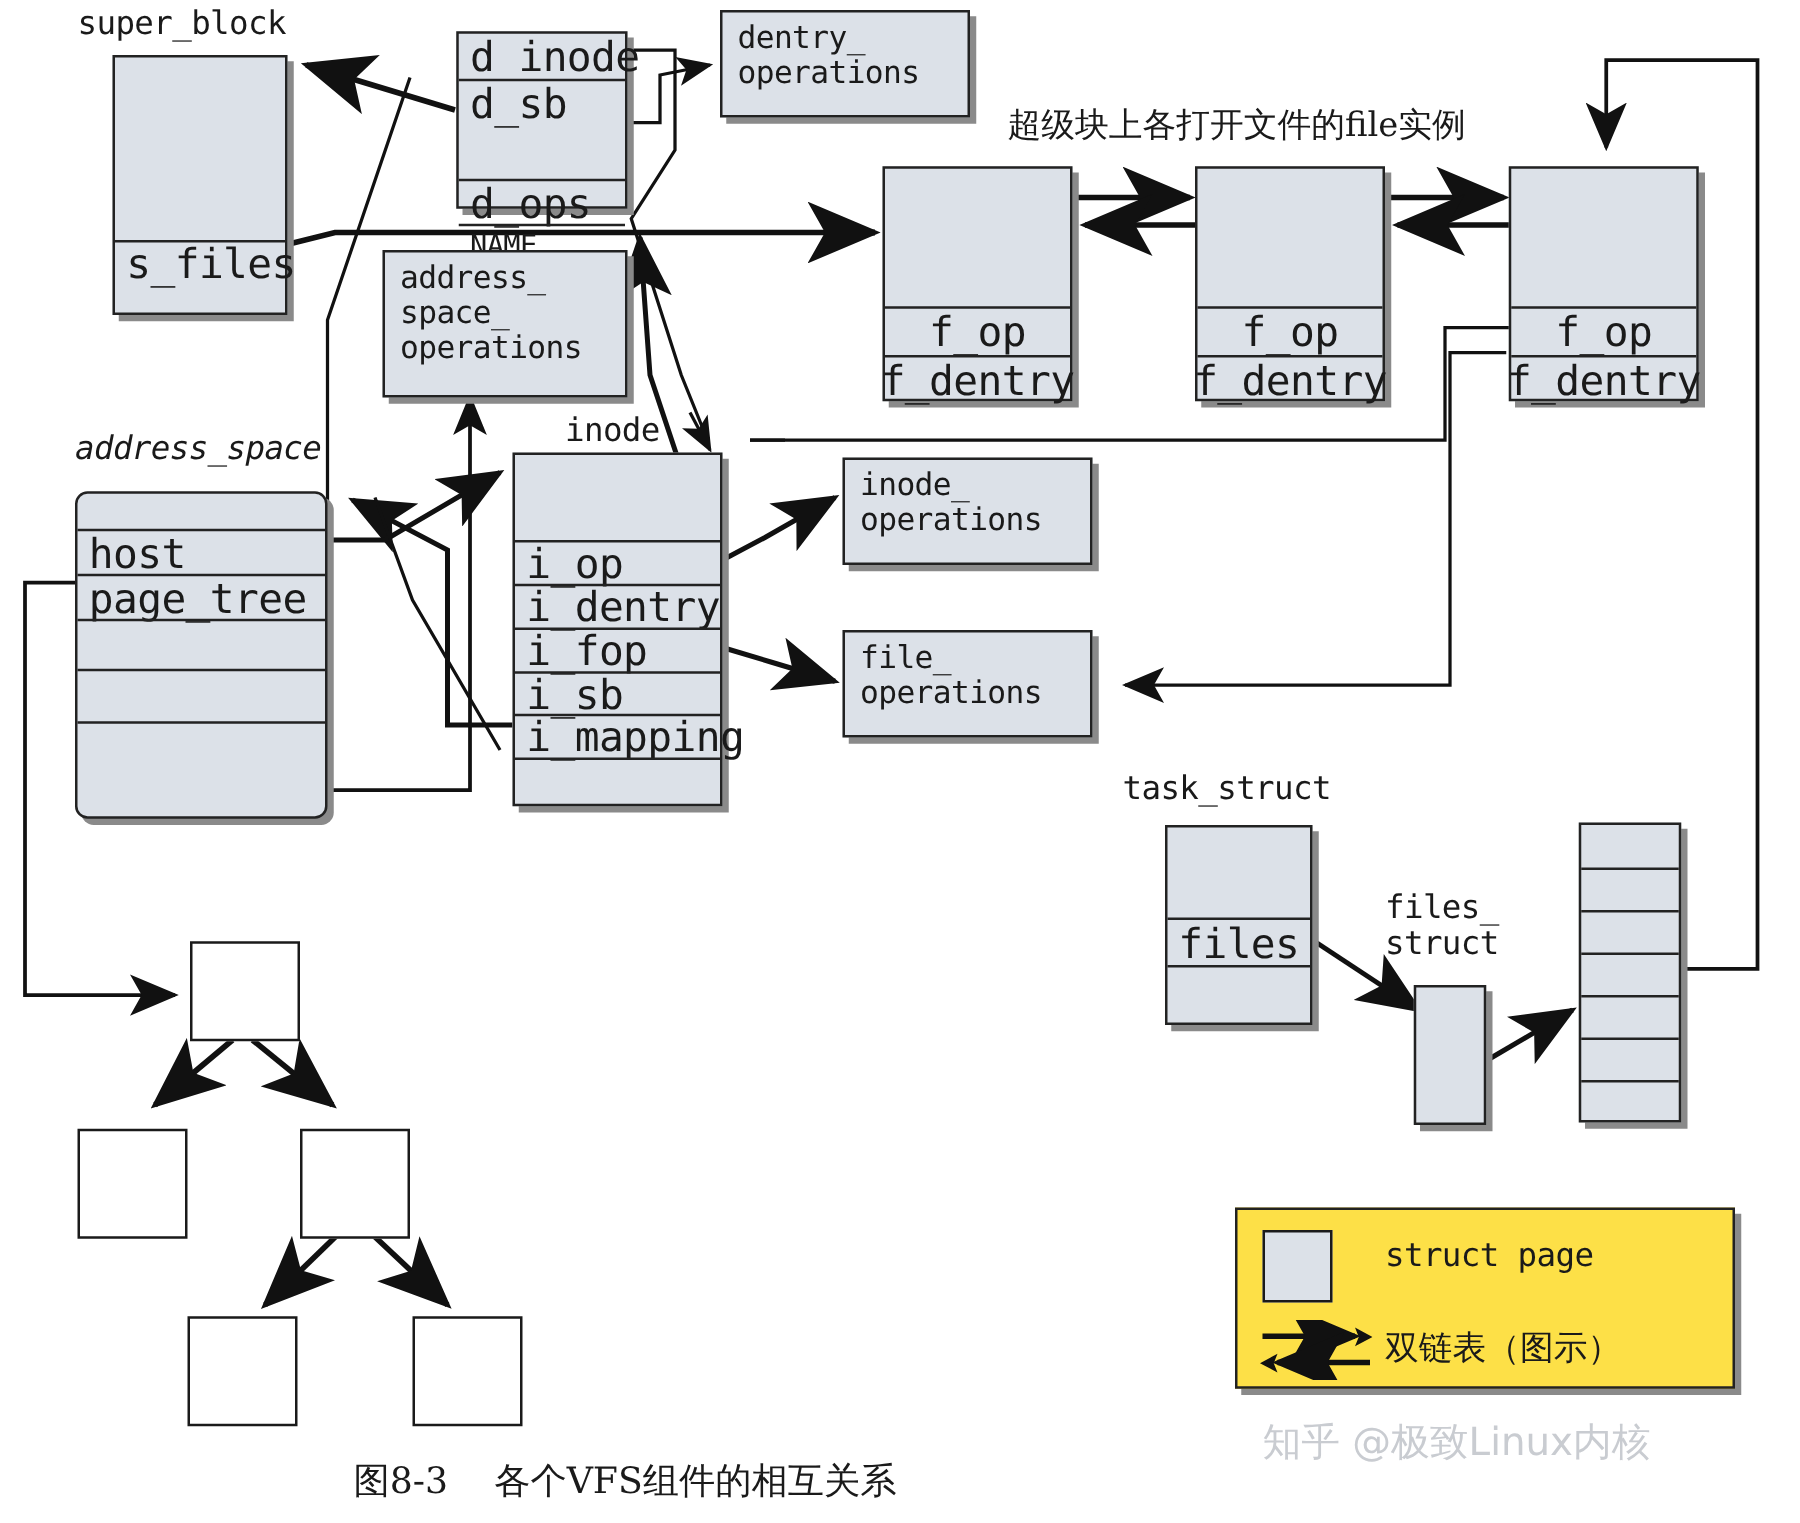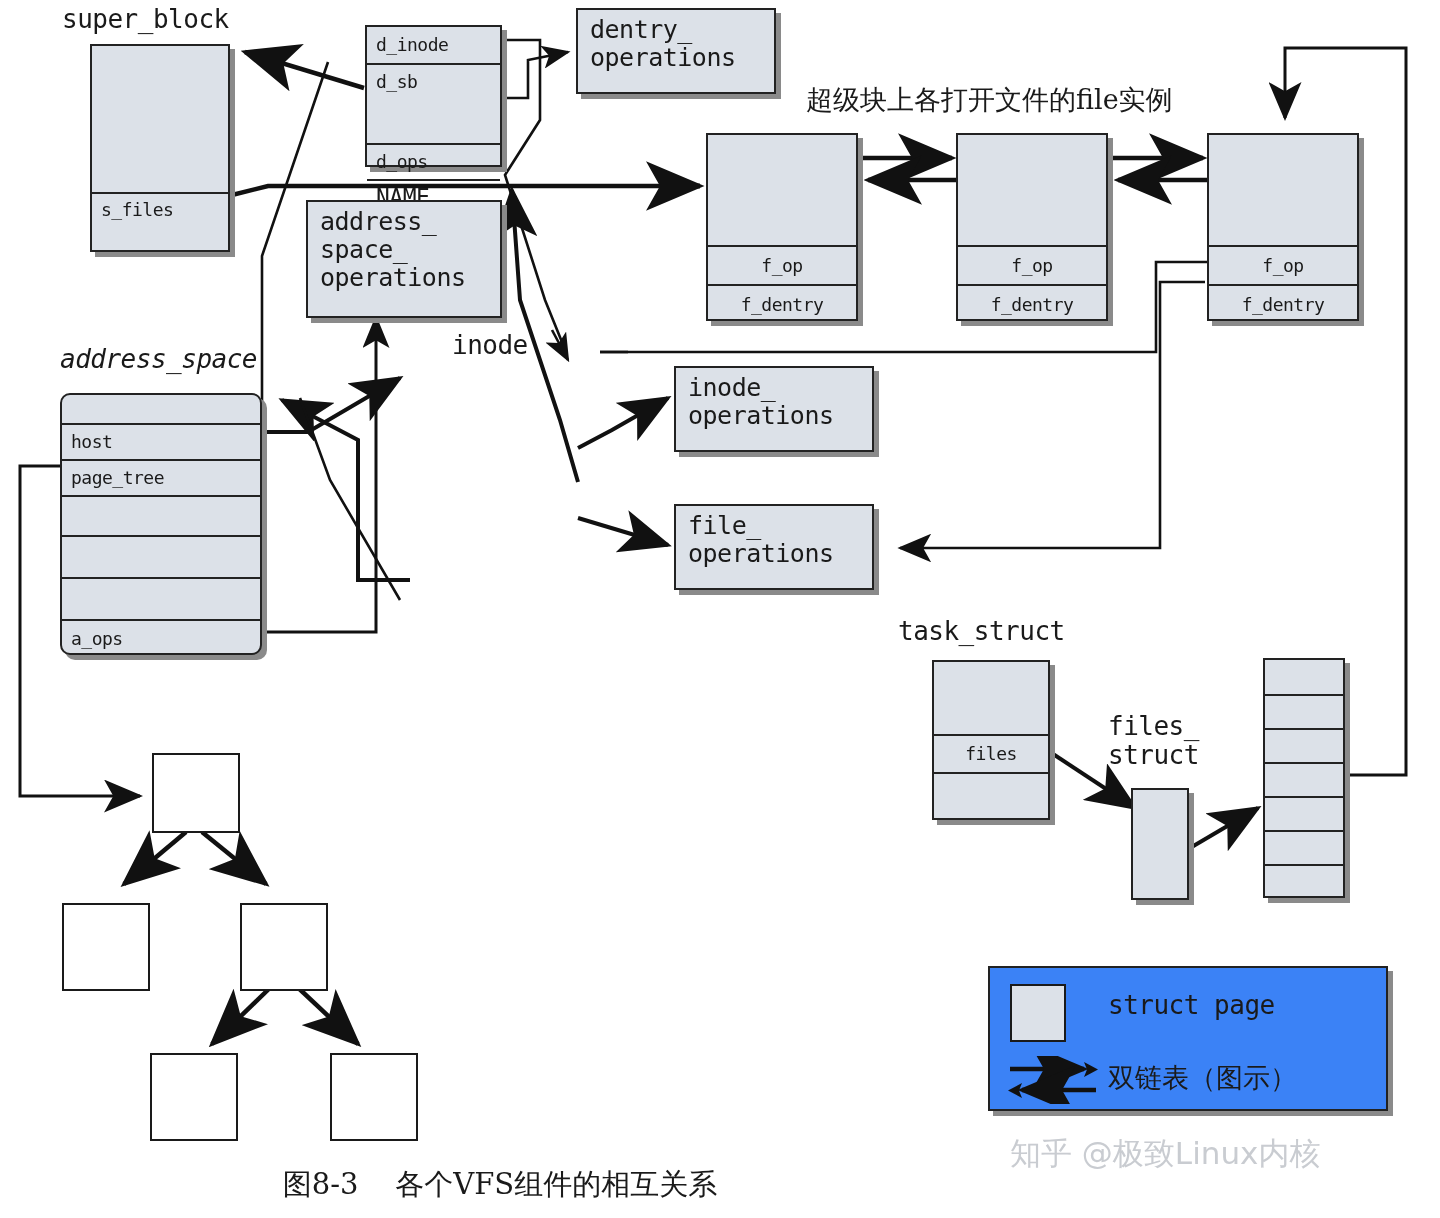--- a/index.html
+++ b/index.html
@@ -20,21 +20,21 @@
     box-sizing:border-box;
     display:flex;flex-direction:column;
     z-index:3;
   }
   .sbox .row{
     flex:0 0 auto;
     border-top:2.5px solid #222;
     box-sizing:border-box;
     display:flex;align-items:center;
     padding-left:9px;
-    font-size:18px;
+    font-size:33px;
     letter-spacing:-0.5px;
     line-height:1;
     white-space:nowrap;
   }
   .sbox .row:first-child{border-top:none;}
   .sbox .row.blank{}
   .sbox .row.center{justify-content:center;padding-left:0;}
 
   
   .slabel{
@@ -76,21 +76,21 @@
     font-size:27px;
     color:#1a1a1a;
     white-space:nowrap;
     z-index:5;
   }
 
   
   #legend{
     position:absolute;
     left:988px;top:966px;width:400px;height:145px;
-    background:#3b82f6;
+    background:#fde047;
     border:2.5px solid #222;
     box-shadow:5px 5px 0 0 #8a8a8a;
     box-sizing:border-box;
     z-index:3;
   }
   #legend .swatch{
     position:absolute;left:20px;top:16px;width:56px;height:58px;
     background:#dce1e8;border:2.5px solid #1a1a1a;box-sizing:border-box;
   }
   #legend .ltext1{
@@ -206,23 +206,31 @@
     <div class="row" style="height:34px;font-size:23px;">NAME</div>
   </div>
 
   <div class="sbox" id="box-address-space" style="left:60px;top:393px;width:202px;height:262px;border-radius:10px;">
     <div class="row blank" style="height:28px;"></div>
     <div class="row" style="height:36px;">host</div>
     <div class="row" style="height:36px;">page_tree</div>
     <div class="row blank" style="height:40px;"></div>
     <div class="row blank" style="height:42px;"></div>
     <div class="row blank" style="height:42px;"></div>
-    <div class="row" style="height:38px;">a_ops</div>
-  </div>
-
+  </div>
+
+  <div class="sbox" id="box-inode" style="left:410px;top:362px;width:168px;height:283px;">
+    <div class="row blank" style="height:68px;"></div>
+    <div class="row" style="height:35px;">i_op</div>
+    <div class="row" style="height:35px;">i_dentry</div>
+    <div class="row" style="height:35px;">i_fop</div>
+    <div class="row" style="height:34px;">i_sb</div>
+    <div class="row" style="height:35px;">i_mapping</div>
+    <div class="row blank" style="height:41px;"></div>
+  </div>
 
   <div class="sbox" id="box-file-1" style="left:706px;top:133px;width:152px;height:188px;">
     <div class="row blank" style="height:110px;"></div>
     <div class="row center" style="height:39px;">f_op</div>
     <div class="row center" style="height:39px;">f_dentry</div>
   </div>
 
   <div class="sbox" id="box-file-2" style="left:956px;top:133px;width:152px;height:188px;">
     <div class="row blank" style="height:110px;"></div>
     <div class="row center" style="height:39px;">f_op</div>

